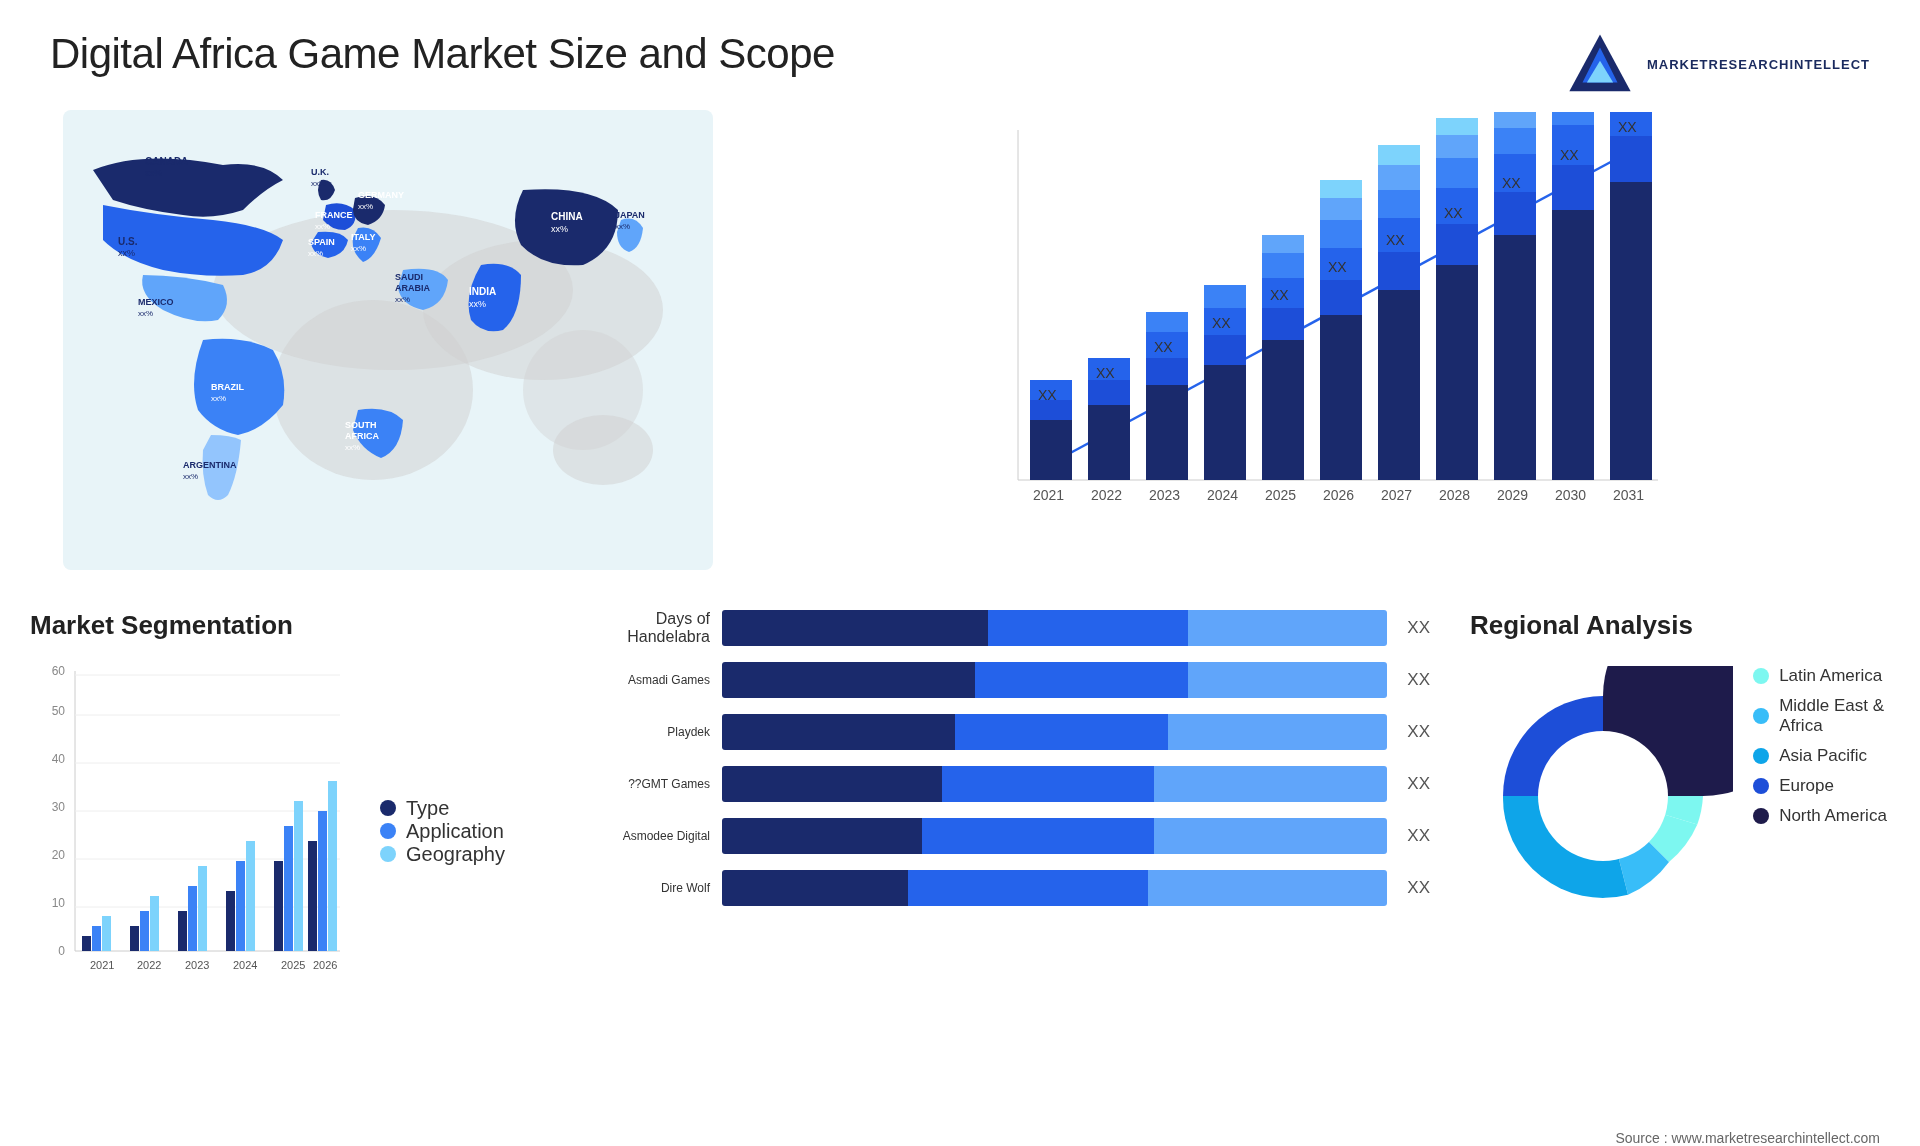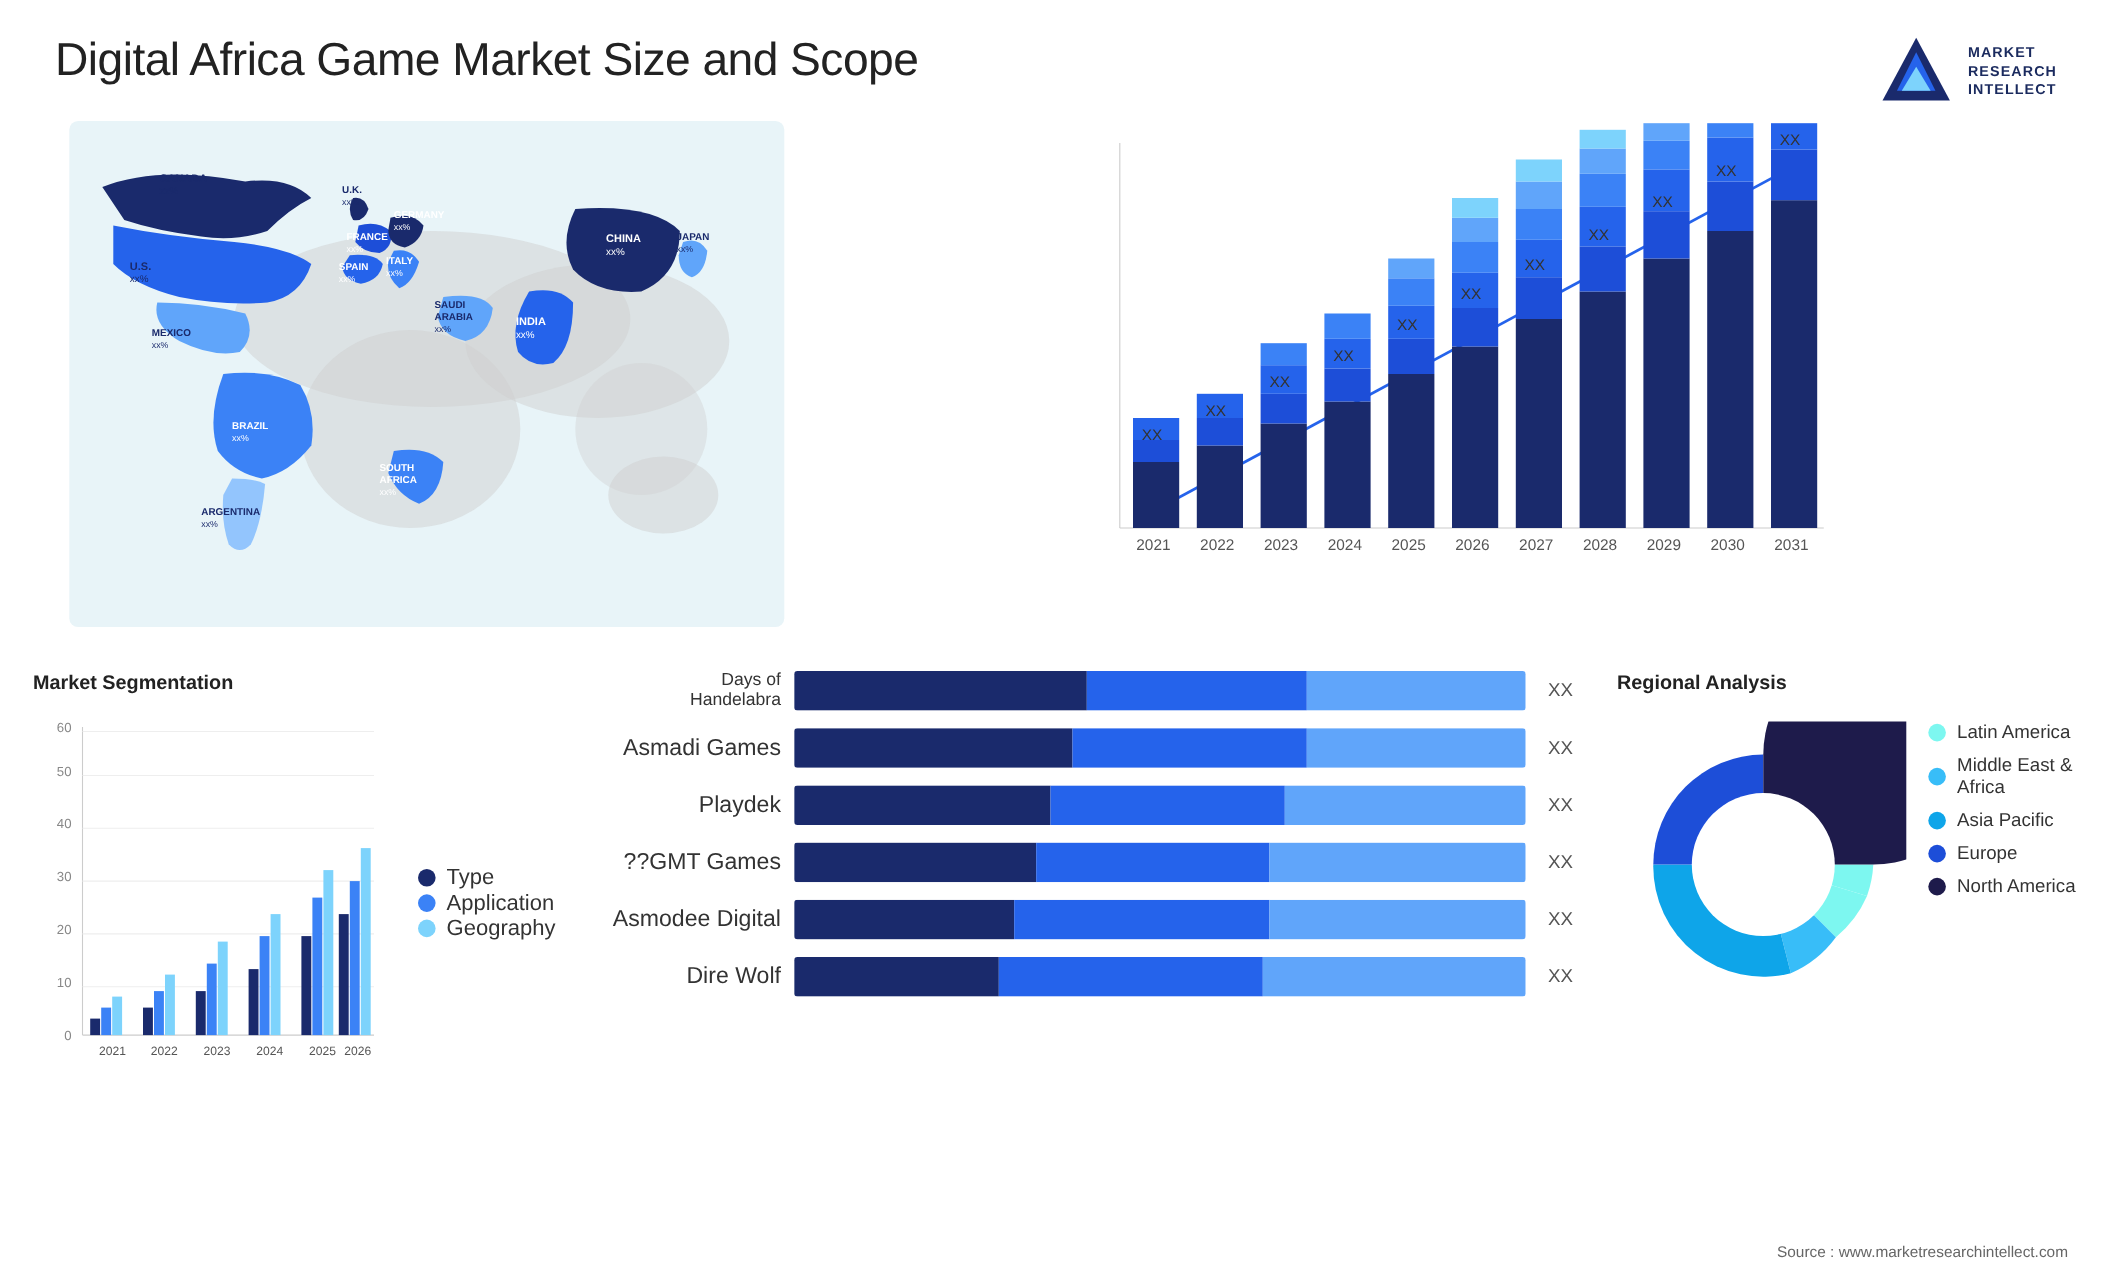--- a/index.html
+++ b/index.html
@@ -29,21 +29,21 @@
       display: flex;
       align-items: center;
       gap: 12px;
     }
     .logo-icon {
       width: 70px;
       height: 70px;
     }
     .logo-text {
       display: flex;
-      flex-direction: column;
+      flex-direction: row;
       font-size: 13px;
       font-weight: 700;
       color: #1a2a5e;
       line-height: 1.3;
       text-transform: uppercase;
       letter-spacing: 1px;
     }
 
     
     .main-content {
@@ -84,21 +84,21 @@
       gap: 20px;
       height: 540px;
     }
 
     
     .segmentation-section {
       width: 480px;
       flex-shrink: 0;
     }
     .section-title {
-      font-size: 18px;
+      font-size: 26px;
       font-weight: 700;
       color: #222;
       margin-bottom: 15px;
     }
     .seg-chart-area {
       display: flex;
       gap: 30px;
       align-items: center;
     }
     .seg-chart-svg {
@@ -129,21 +129,21 @@
       padding: 0 20px;
     }
     .player-bar-row {
       display: flex;
       align-items: center;
       margin-bottom: 16px;
       gap: 12px;
     }
     .player-name {
       width: 160px;
-      font-size: 21px;
+      font-size: 12px;
       color: #333;
       text-align: right;
       flex-shrink: 0;
     }
     .player-bar-container {
       flex: 1;
       height: 36px;
       display: flex;
       border-radius: 3px;
       overflow: hidden;

